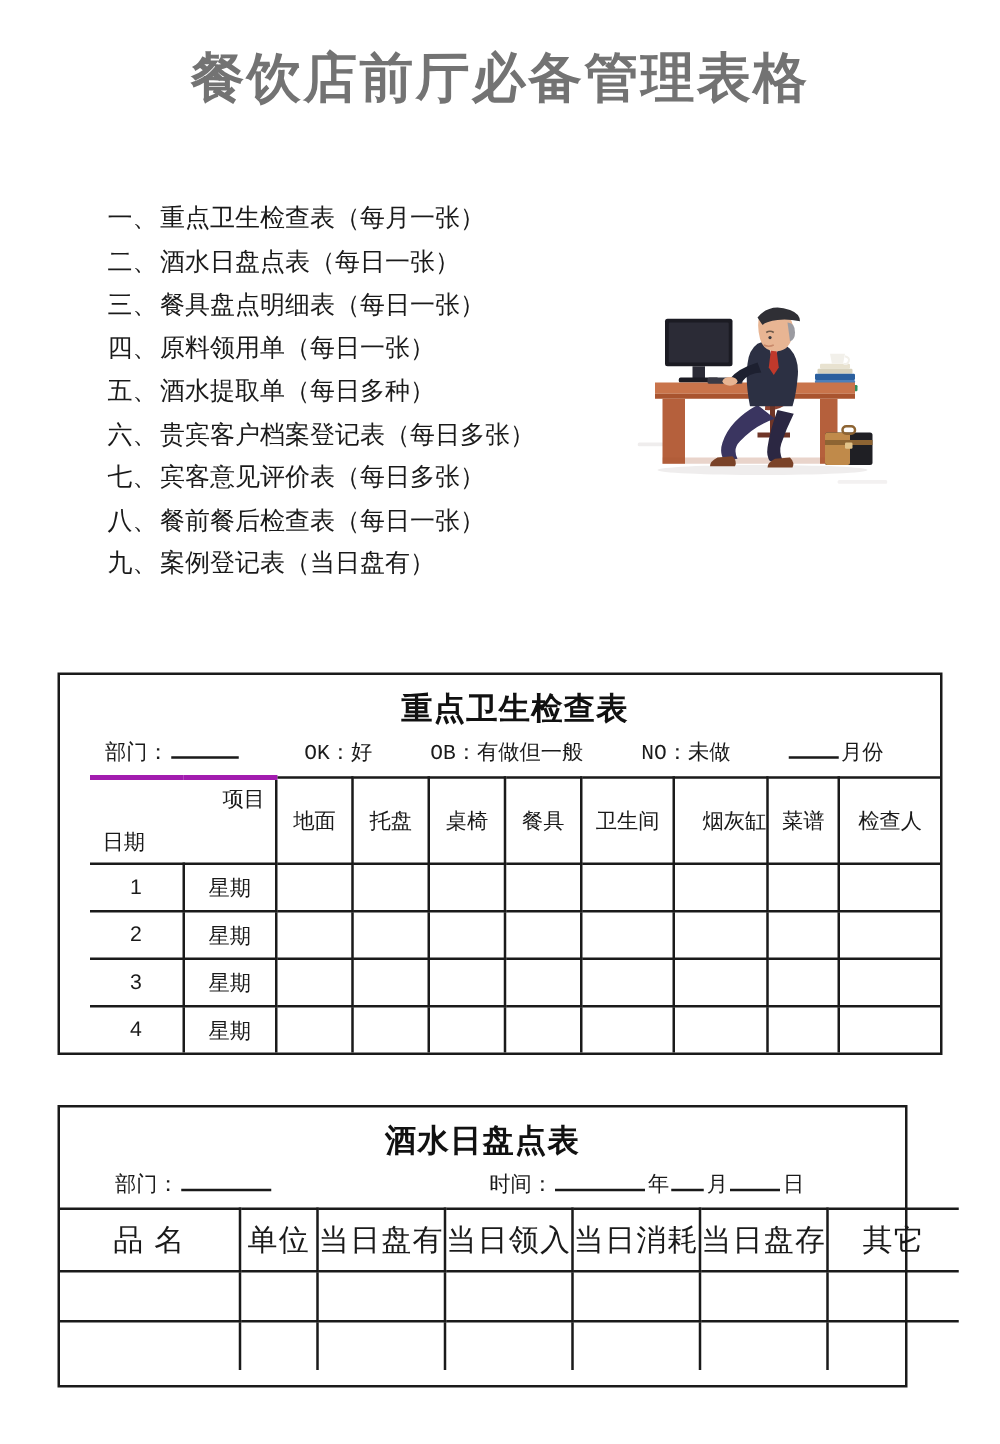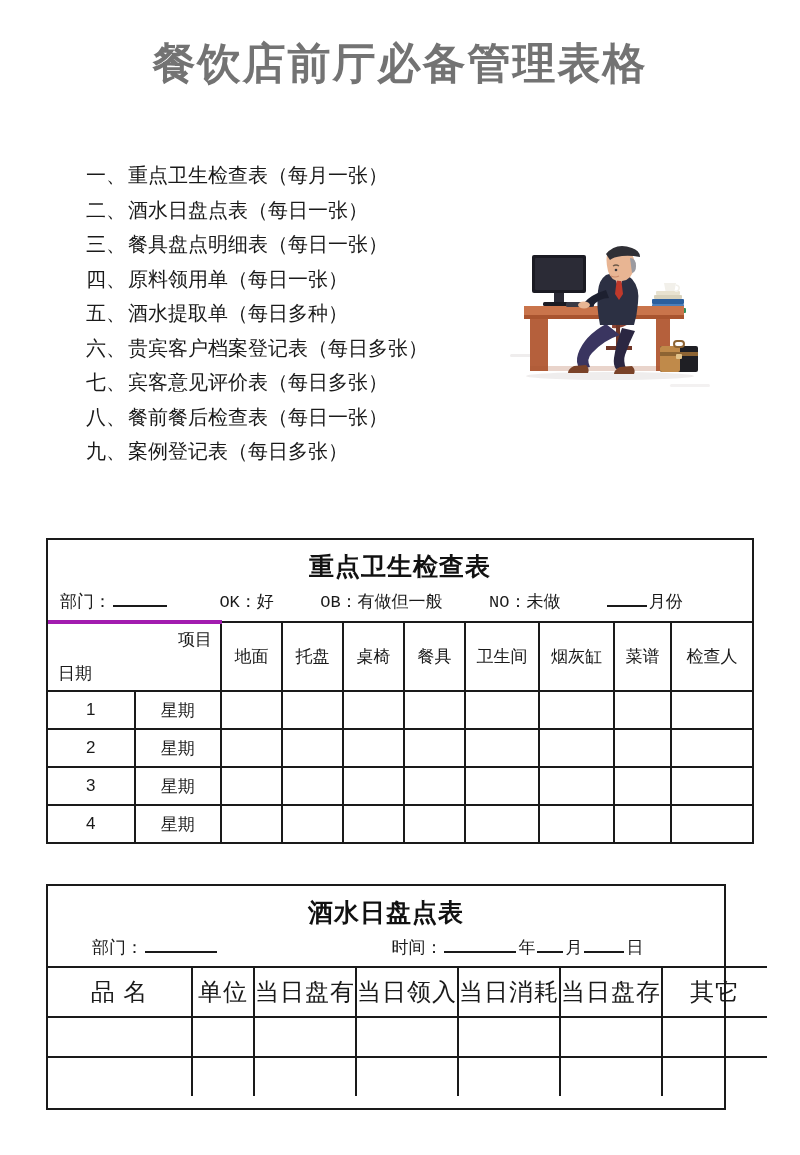--- a/index.html
+++ b/index.html
@@ -57,21 +57,21 @@
     height: 165px;
   }
 
   
   .sheet {
     position: absolute;
     border: 2.5px solid #1a1a1a;
     background: #ffffff;
     box-sizing: border-box;
   }
-  #sheet-hygiene { left: 46px; top: 538px; width: 708px; height: 306px; }
+  #sheet-hygiene { left: 46px; top: 538px; width: 708px; height: 306px; padding-left: 24px; }
   #sheet-drinks  { left: 46px; top: 884px; width: 680px; height: 226px; }
 
   .sheet-head {
     box-sizing: border-box;
     width: 100%;
   }
   .sheet-title {
     text-align: center;
     font-size: 25px;
     font-weight: bold;
@@ -134,21 +134,21 @@
   .corner-bottom {
     position: absolute;
     left: 10px;
     bottom: 5px;
     font-size: 17px;
   }
   #hygiene-grid .col-num { width: 48px; }
   #hygiene-grid .col-week { width: 110px; }
   #hygiene-grid .col-item { width: 59px; }
   #hygiene-grid .col-toilet { width: 72px; }
-  #hygiene-grid .col-ash { width: 73px; }
+  #hygiene-grid .col-ash { width: 73px; text-align: right; }
   #hygiene-grid .col-menu { width: 55px; }
   #hygiene-grid .col-checker { width: 80px; }
 
   
   #drinks-grid th { height: 48px; font-size: 24px; letter-spacing: 1px; }
   #drinks-grid td { height: 38px; }
   #drinks-grid .col-name { width: 143px; }
   #drinks-grid .col-unit { width: 60px; }
   #drinks-grid .col-w { width: 100px; }
   #drinks-grid .col-other { width: 104px; }
@@ -177,21 +177,21 @@
   <div class="toc-item">
     <span class="toc-index">六、</span><span>贵宾客户档案登记表（每日多张）</span>
   </div>
   <div class="toc-item">
     <span class="toc-index">七、</span><span>宾客意见评价表（每日多张）</span>
   </div>
   <div class="toc-item">
     <span class="toc-index">八、</span><span>餐前餐后检查表（每日一张）</span>
   </div>
   <div class="toc-item">
-    <span class="toc-index">九、</span><span>案例登记表（每日多张）</span>
+    <span class="toc-index">九、</span><span>案例登记表（当日盘有）</span>
   </div>
 </div>
 
 <div class="illustration">
   <svg viewBox="0 0 200 165" width="200" height="165" xmlns="http://www.w3.org/2000/svg">
 
     <ellipse cx="100" cy="148" rx="84" ry="4" fill="#efeded"></ellipse>
     <rect x="0" y="126" width="22" height="3" rx="1.5" fill="#efeded"></rect>
     <rect x="160" y="156" width="40" height="3" rx="1.5" fill="#f3f1f1"></rect>
 

